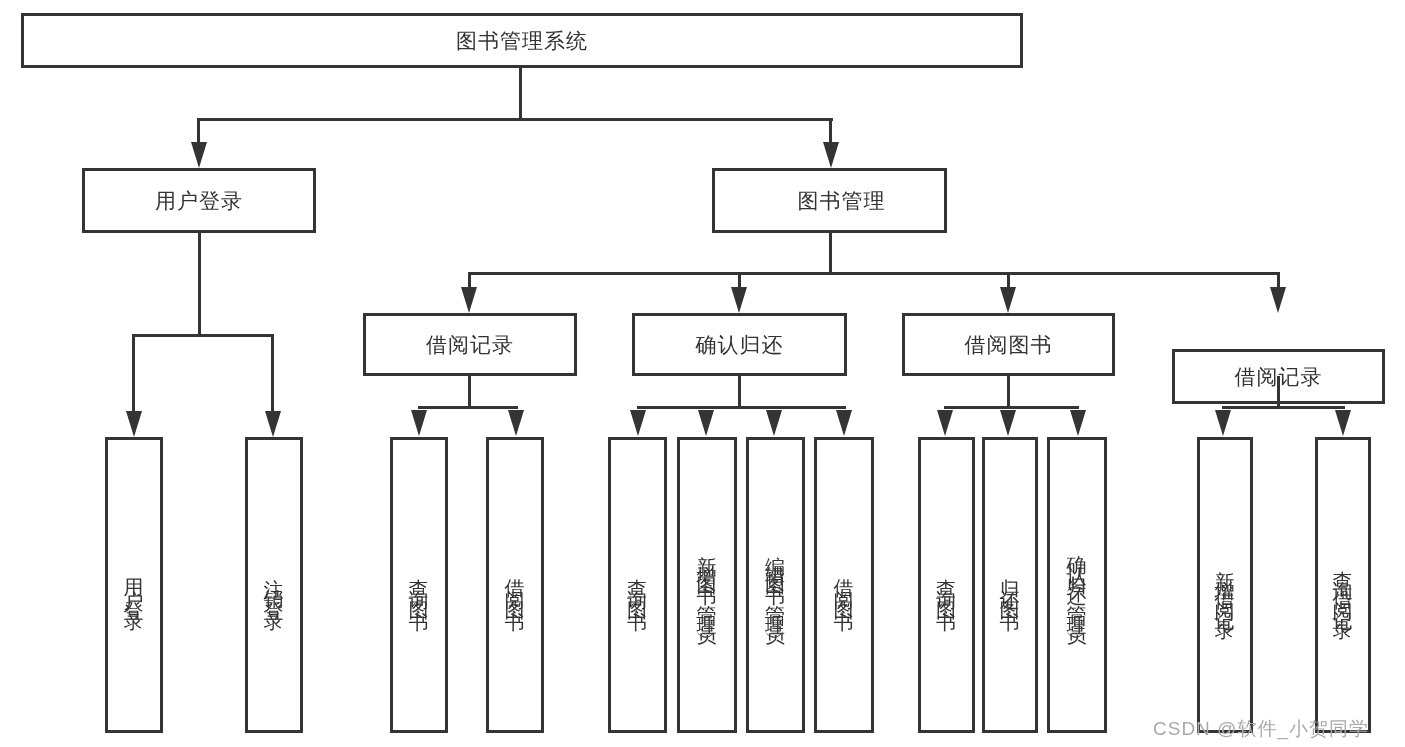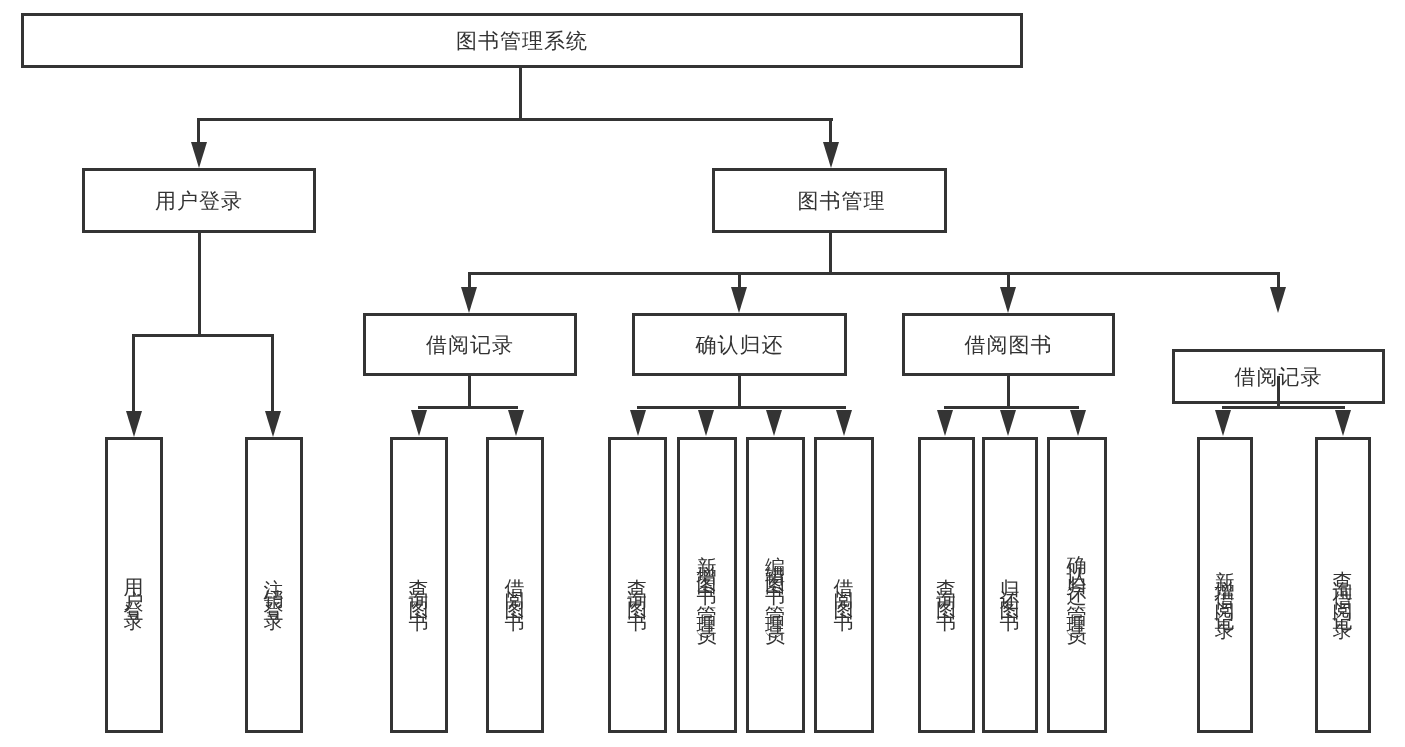--- a/index.html
+++ b/index.html
@@ -141,14 +141,15 @@
   <div class="vbox" style="left:746px;top:437px;width:59px;height:296px;letter-spacing:10px;">编辑图书（管理员）</div>
   <div class="vbox" style="left:814px;top:437px;width:60px;height:296px;">借阅图书</div>
 
   <div class="vbox" style="left:918px;top:437px;width:57px;height:296px;">查询图书</div>
   <div class="vbox" style="left:982px;top:437px;width:56px;height:296px;">归还图书</div>
   <div class="vbox" style="left:1047px;top:437px;width:60px;height:296px;letter-spacing:10px;">确认归还（管理员）</div>
 
   <div class="vbox" style="left:1197px;top:437px;width:56px;height:296px;letter-spacing:10px;">新增借阅记录</div>
   <div class="vbox" style="left:1315px;top:437px;width:56px;height:296px;letter-spacing:10px;">查询借阅记录</div>
 
+  <div class="watermark">CSDN @软件_小贺同学</div>
 
 </div>
 
 </body></html>

